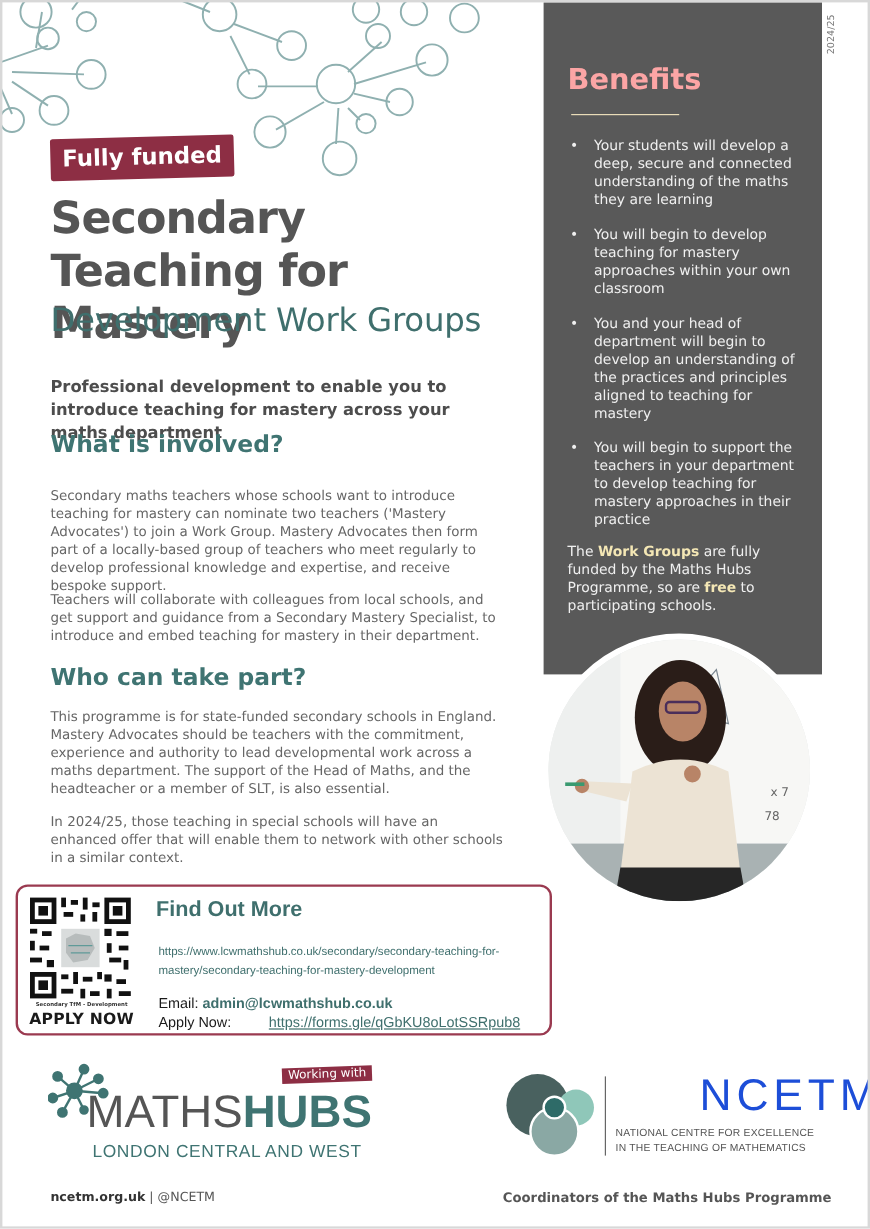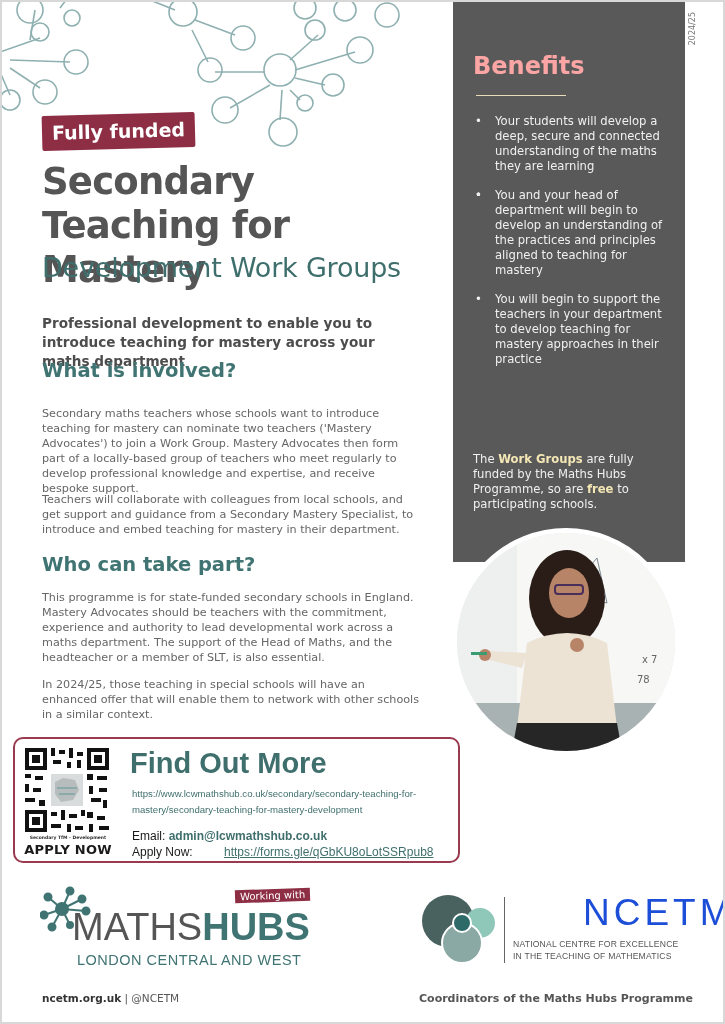--- a/index.html
+++ b/index.html
@@ -54,21 +54,21 @@
   }
 
   
   .fom {
     position: absolute; left: 13px; top: 737px; width: 447px; height: 126px;
     border: 2px solid #9a3a50; border-radius: 10px; background: #fff;
   }
   .qr { position: absolute; left: 8px; top: 7px; width: 88px; height: 88px; }
   .qr-cap { position: absolute; left: 4px; top: 96px; width: 98px; text-align: center; font-size: 4.5px; color: #333; font-weight: bold; }
   .qr-apply { position: absolute; left: 4px; top: 103px; width: 98px; text-align: center; font-size: 13px; font-weight: bold; color: #1a1a1a; letter-spacing: 0.2px; }
-  .fom-title { position: absolute; left: 115px; top: 8px; font-family: "Liberation Sans", sans-serif; font-size: 29px; color: #3f6f6d; }
+  .fom-title { position: absolute; left: 115px; top: 8px; font-family: "Liberation Sans", sans-serif; font-size: 18px; color: #3f6f6d; }
   .fom-url { position: absolute; left: 117px; top: 47px; width: 320px; font-family: "Liberation Sans", sans-serif; font-size: 9.6px; line-height: 16px; color: #3f6f6d; }
   .fom-email { position: absolute; left: 117px; top: 90px; font-family: "Liberation Sans", sans-serif; font-size: 12px; color: #1a1a1a; }
   .fom-email b { color: #3f6f6d; }
   .fom-apply { position: absolute; left: 117px; top: 106px; font-family: "Liberation Sans", sans-serif; font-size: 12px; color: #1a1a1a; }
   .fom-apply a { color: #3f6f6d; text-decoration: underline; padding-left: 28px; }
 
   
   .mh-logo { position: absolute; left: 40px; top: 885px; width: 270px; height: 85px; }
   .working { position: absolute; left: 235px; top: 889px; background: #8d2e44; color: #fff; font-size: 10px; padding: 1px 5px; transform: rotate(-2deg); }
   .mh-maths { position: absolute; left: 72px; top: 907px; font-family: "Liberation Sans", sans-serif; font-size: 38px; color: #555; letter-spacing: 0px; line-height: 40px; }
@@ -139,21 +139,21 @@
 
 <h2 class="h2" style="top:553px">Who can take part?</h2>
 <p class="para" style="top:590px">This programme is for state-funded secondary schools in England. Mastery Advocates should be teachers with the commitment, experience and authority to lead developmental work across a maths department. The support of the Head of Maths, and the headteacher or a member of SLT, is also essential.</p>
 <p class="para" style="top:677px">In 2024/25, those teaching in special schools will have an enhanced offer that will enable them to network with other schools in a similar context.</p>
 
 <aside class="benefits">
   <h2 class="benefits-title">Benefits</h2>
   <div class="benefits-rule"></div>
   <ul>
     <li><span class="dot">•</span><span>Your students will develop a deep, secure and connected understanding of the maths they are learning</span></li>
-    <li><span class="dot">•</span></li>
+    <li><span class="dot">•</span><span>You will begin to develop teaching for mastery approaches within your own classroom</span></li>
     <li><span class="dot">•</span><span>You and your head of department will begin to develop an understanding of the practices and principles aligned to teaching for mastery</span></li>
     <li><span class="dot">•</span><span>You will begin to support the teachers in your department to develop teaching for mastery approaches in their practice</span></li>
   </ul>
   <p class="benefits-note"><span>The </span><span class="hl">Work Groups</span><span> are fully funded by the Maths Hubs Programme, so are </span><span class="hl">free</span><span> to participating schools.</span></p>
 </aside>
 <div class="year">2024/25</div>
 
 <div class="photo" title="Teacher presenting at a whiteboard">
   <svg width="218" height="218" viewBox="0 0 218 218">
     <rect width="218" height="218" fill="#eef0ef"></rect>

